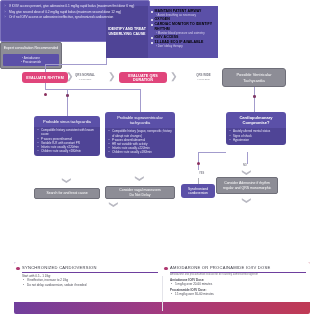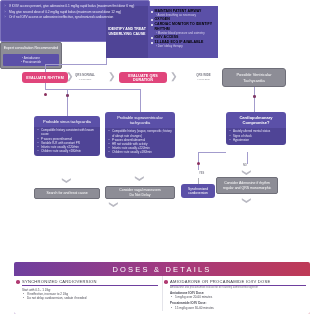--- a/index.html
+++ b/index.html
@@ -293,21 +293,20 @@
 
   <div id="expert">
     <div class="et">Expert consultation Recommended</div>
     <div class="eb">
       <div class="li">Amiodarone</div>
       <div class="li">Procainamide</div>
     </div>
   </div>
 
   <div id="doses">
-    <div id="doses-title">DOSES &amp; DETAILS</div>
     <div id="doses-body">
       <div class="dose-col">
         <span class="dose-bullet"></span>
         <span class="dose-h">Synchronized Cardioversion</span>
         <div class="dose-p">Start with 0.5 - 1 J/kg:</div>
         <div class="dose-li">If ineffective, increase to 2 J/kg</div>
         <div class="dose-li">Do not delay cardioversion, sedate if needed</div>
       </div>
       <div id="doses-sep"></div>
       <div class="dose-col">

